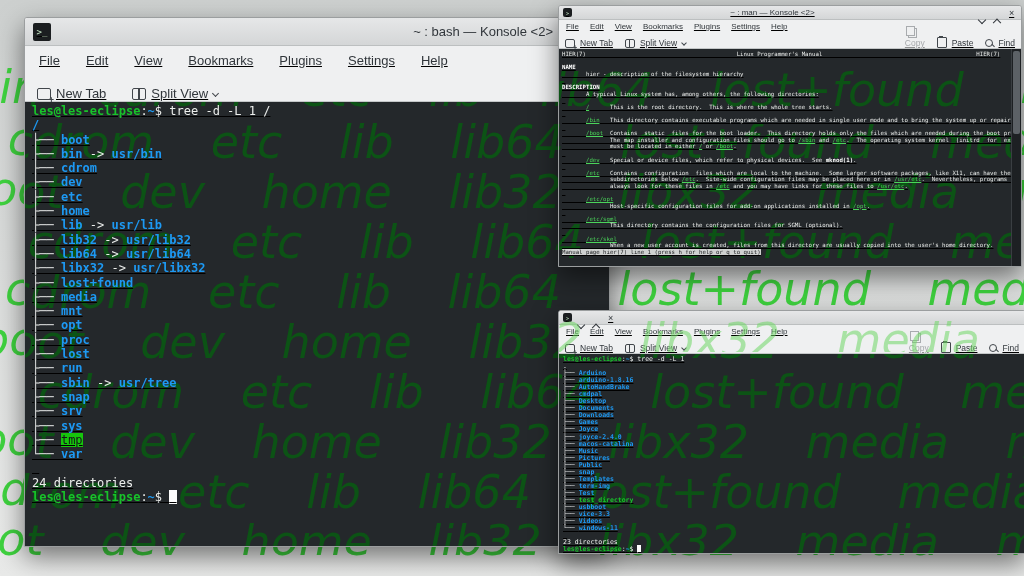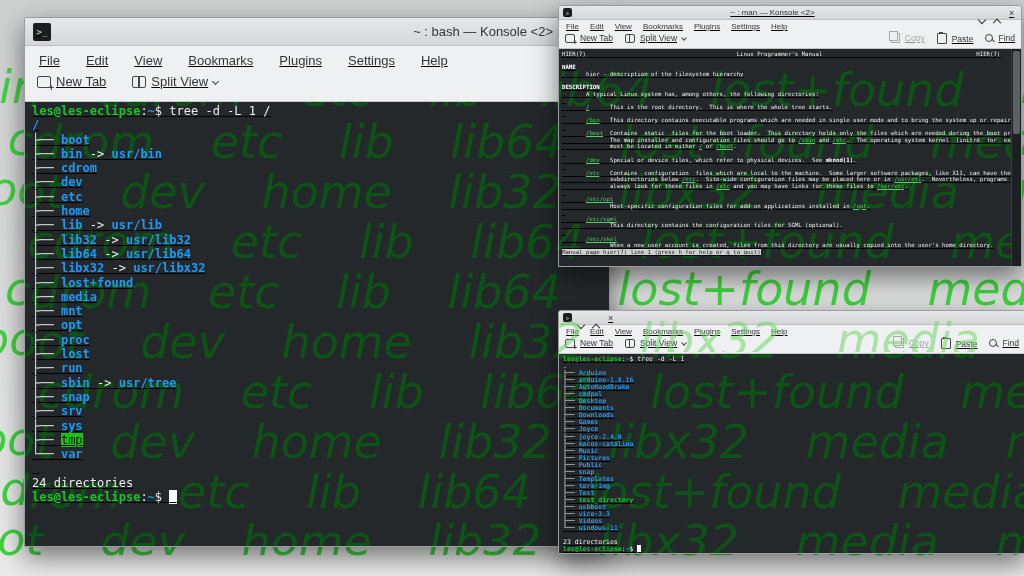--- a/index.html
+++ b/index.html
@@ -16,23 +16,23 @@
   
   .win{position:absolute;background:#eff0f1;border:1px solid #9b9e9f;border-radius:3px 3px 0 0;
        box-shadow:0 10px 26px rgba(0,0,0,.5);overflow:hidden;text-decoration:underline;}
   .titlebar{background:linear-gradient(#e6e7e8,#d4d6d7);display:flex;align-items:center;
             position:relative;border-bottom:1px solid #bcbfc0;}
   .title{color:#31363b;}
   .appicon{display:inline-flex;align-items:center;justify-content:center;
            background:#1b1e20;color:#c8e8c8;border-radius:2px;font-family:"DejaVu Sans Mono",monospace;}
   .menubar{display:flex;align-items:center;background:#eff0f1;color:#31363b;}
   .menu-item{cursor:default;}
-  .toolbar{display:flex;align-items:flex-start;background:#eff0f1;border-bottom:1px solid #c4c7c8;color:#31363b;}
+  .toolbar{display:flex;align-items:flex-end;background:#eff0f1;border-bottom:1px solid #c4c7c8;color:#31363b;}
   .tbtn{display:inline-flex;align-items:center;}
-  .tbtn.disabled{opacity:.4;}
+  .tbtn.disabled{opacity:.4;flex-direction:column;}
   .term{position:relative;background:#24282b;overflow:hidden;font-family:"DejaVu Sans Mono",monospace;}
   .tcontent{position:relative;}
   .tl{white-space:pre;}
   
   #win-main .titlebar{height:27px;padding:0 8px;}
   #win-main .appicon{width:18px;height:18px;font-size:9px;}
   #win-main .title{position:absolute;right:56px;font-size:13px;}
   #win-main .menubar{height:28px;gap:26px;padding:0 14px;font-size:13px;}
   #win-main .toolbar{height:27px;gap:26px;padding:0 12px;font-size:13px;}
   #win-main .term{height:445px;}

